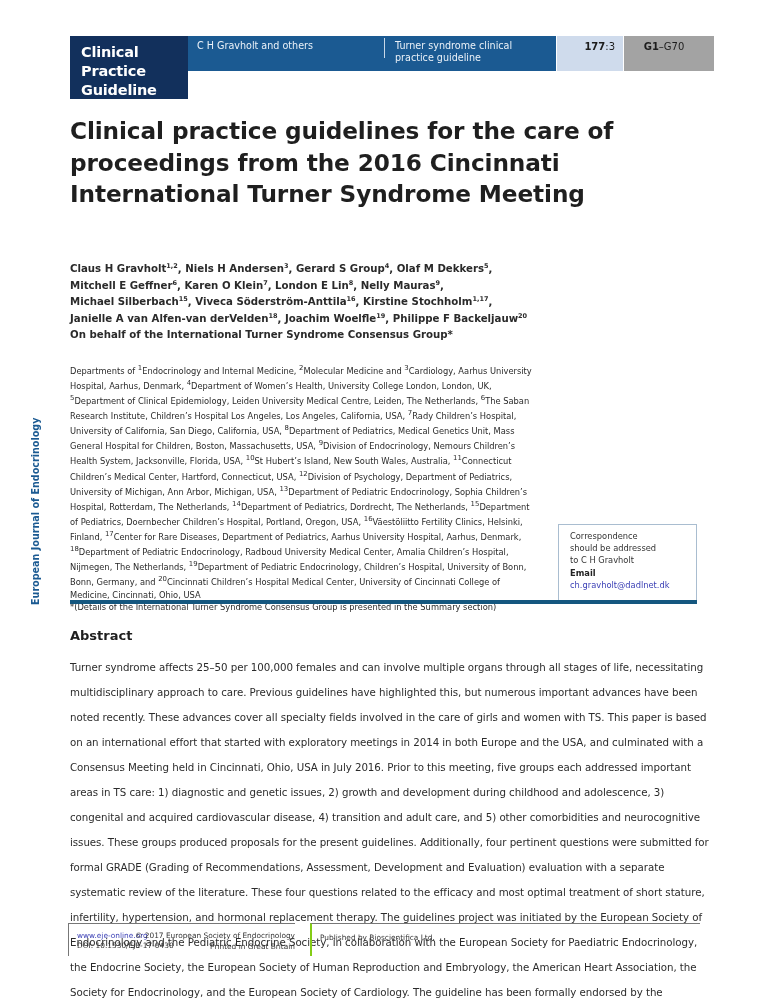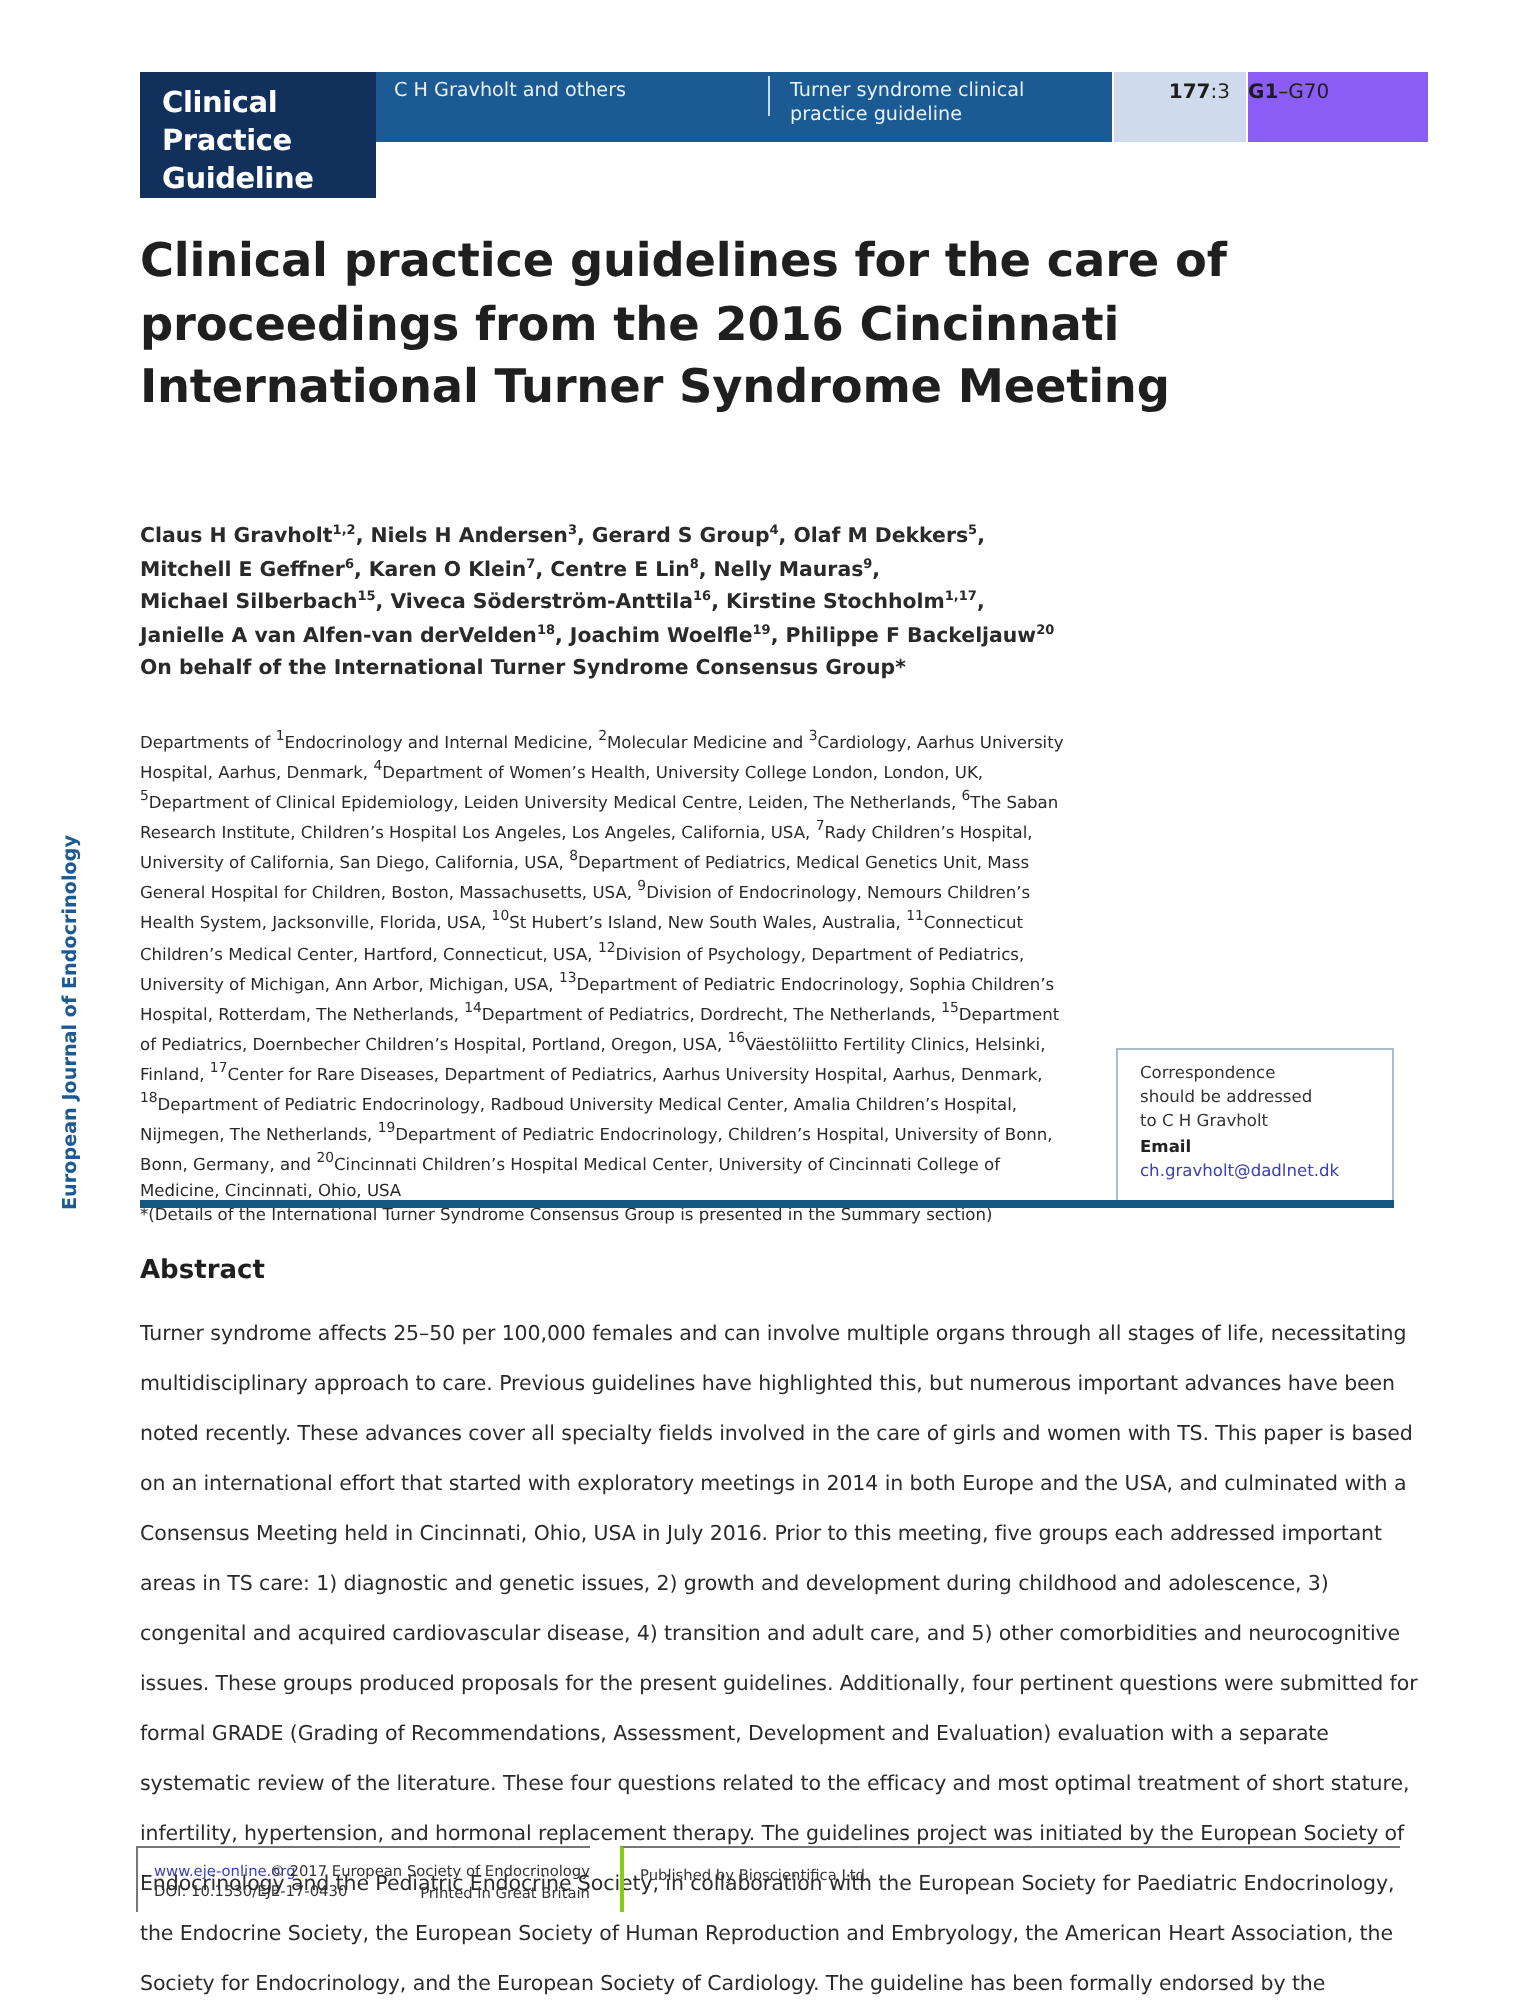--- a/index.html
+++ b/index.html
@@ -12,22 +12,22 @@
            color: #fff; font-weight: bold; font-size: 14.5px; line-height: 19px;
            padding: 7px 0 0 11px; box-sizing: border-box; letter-spacing: -0.2px; }
   .hstrip { left: 188px; top: 36px; width: 368px; height: 35px; background: #1b5a92; }
   .hcell { top: 36px; height: 35px; color: #eaf1f8; font-size: 9.6px; line-height: 11.5px;
            padding-top: 4px; box-sizing: border-box; }
   .hcell-authors { left: 188px; width: 196px; padding-left: 9px; }
   .hdivider { left: 384px; top: 38px; width: 1px; height: 20px; background: #c8d8e8; }
   .hcell-topic { left: 385px; width: 171px; padding-left: 10px; }
   .hvol { left: 557px; top: 36px; width: 66px; height: 35px; background: #cfdbec;
           font-size: 10px; text-align: right; padding: 5px 8px 0 0; box-sizing: border-box; color: #1d1d1d; }
-  .hpages { left: 624px; top: 36px; width: 90px; height: 35px; background: #8b5cf6;
-            font-size: 10px; text-align: left; padding: 5px 10px 0 0; box-sizing: border-box; color: #1d1d1d; }
+  .hpages { left: 624px; top: 36px; width: 90px; height: 35px; background: #a3a3a3;
+            font-size: 10px; text-align: center; padding: 5px 10px 0 0; box-sizing: border-box; color: #1d1d1d; }
   .hpages-sub { left: 624px; top: 59px; width: 90px; height: 12px; background: #c5d3e8; }
   .b { font-weight: bold; }
 
   
   .title { left: 70px; top: 115px; width: 620px; font-weight: bold; font-size: 23.2px;
            line-height: 31.5px; color: #1f1f1f; letter-spacing: -0.1px; }
 
   
   .authors { left: 70px; top: 261px; width: 520px; font-weight: bold; font-size: 10.2px;
              line-height: 16.6px; color: #2a2a2a; }
@@ -93,21 +93,21 @@
 <div class="abs authors">
   <div>
     <span><span>Claus H Gravholt</span><sup>1,2</sup></span>,
     <span><span>Niels H Andersen</span><sup>3</sup></span>,
     <span><span>Gerard S Group</span><sup>4</sup></span>,
     <span><span>Olaf M Dekkers</span><sup>5</sup></span>,
   </div>
   <div>
     <span><span>Mitchell E Geffner</span><sup>6</sup></span>,
     <span><span>Karen O Klein</span><sup>7</sup></span>,
-    <span><span>Centre E Lin</span><sup>8</sup></span>,
+    <span><span>London E Lin</span><sup>8</sup></span>,
     <span><span>Nelly Mauras</span><sup>9</sup></span>,
   </div>
   <div>
     <span><span>Michael Silberbach</span><sup>15</sup></span>,
     <span><span>Viveca Söderström-Anttila</span><sup>16</sup></span>,
     <span><span>Kirstine Stochholm</span><sup>1,17</sup></span>,
   </div>
   <div>
     <span><span>Janielle A van Alfen-van derVelden</span><sup>18</sup></span>,
     <span><span>Joachim Woelfle</span><sup>19</sup></span>,

